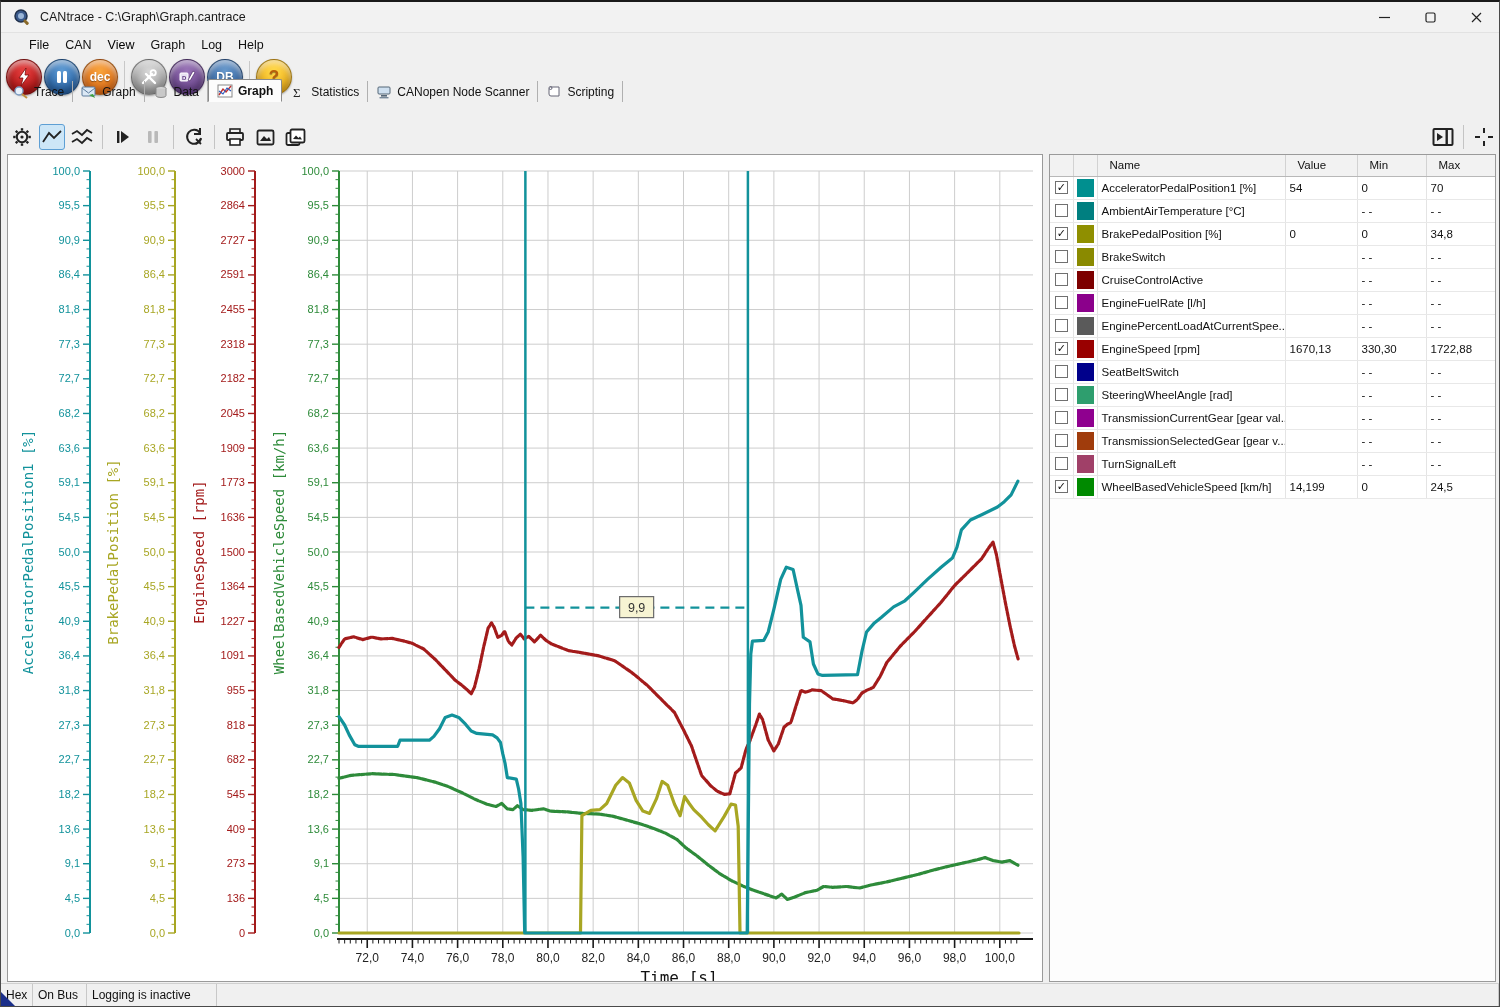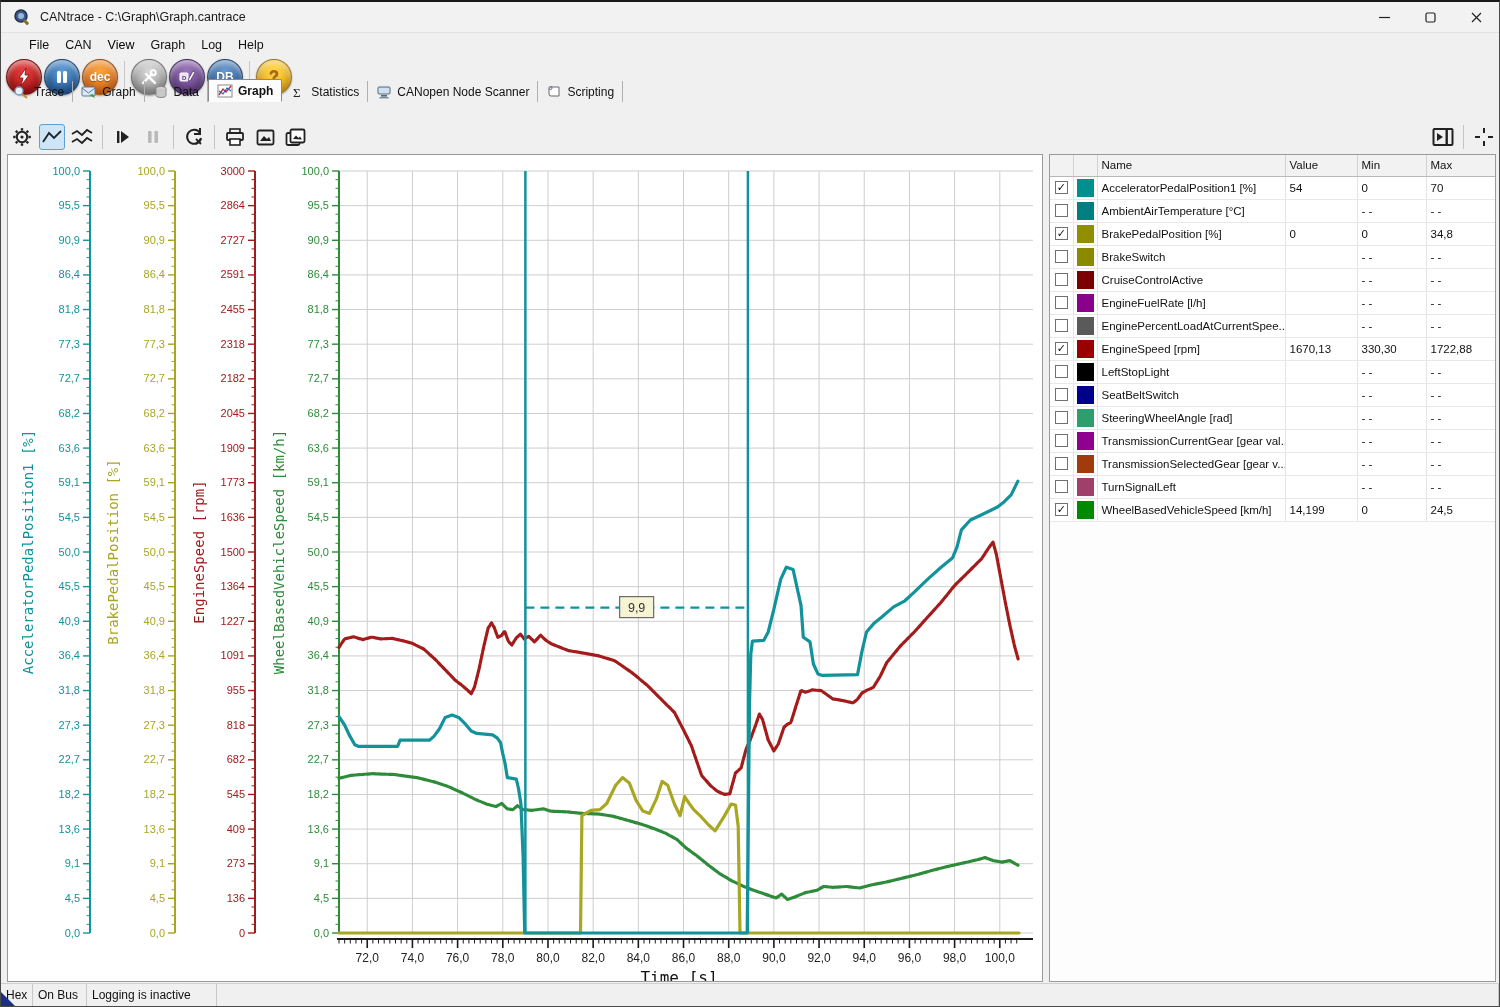--- a/index.html
+++ b/index.html
@@ -51,21 +51,21 @@
   .gb-sep { width:1px; height:24px; background:#c4c4c4; margin:0 5px; }
   .gb-right { position:absolute; right:0; top:0; height:34px; display:flex; align-items:center; }
 
   
   .graph-panel { position:absolute; left:6px; top:152px; width:1036px; height:828px; background:#ffffff;
                  border:1px solid #9a9a9a; }
   .graph-panel svg { display:block; }
   .table-panel { position:absolute; left:1048px; top:152px; width:447px; height:828px; background:#fdfdfd;
                  border:1px solid #9a9a9a; overflow:hidden; }
   table.sig { border-collapse:collapse; width:445px; table-layout:fixed; font-size:11.5px; color:#111; }
-  table.sig th { background:#f2f2f2; font-weight:normal; text-align:left; height:21px; padding:0 4px;
+  table.sig th { background:#f2f2f2; font-weight:normal; text-align:left; height:21px; padding:0 12px;
                  border-right:1px solid #d2d2d2; border-bottom:1px solid #b8b8b8; }
   table.sig td { height:23px; padding:0 4px; border-right:1px solid #e4e4e4; border-bottom:1px solid #e8e8e8;
                  background:#fff; white-space:nowrap; overflow:hidden; }
   .cb { width:13px; height:13px; border:1px solid #707070; background:#fff; display:flex; align-items:center;
         justify-content:center; font-size:11px; color:#111; margin:0 auto; }
   .swatch { width:17px; height:18px; display:block; margin:0 auto; }
 
   
   .statusbar { position:absolute; left:0; bottom:0; width:100%; height:23px; background:#f0f0f0;
                border-top:1px solid #d0d0d0; display:flex; font-size:12px; color:#111; align-items:stretch; }
@@ -1073,32 +1073,20 @@
             <td>EngineSpeed [rpm]</td>
             <td>1670,13</td>
             <td>330,30</td>
             <td>1722,88</td>
           </tr>
           <tr>
             <td>
               <div class="cb"></div>
             </td>
             <td style="padding: 0px 2px;">
-              <div class="swatch" style="background: rgb(0, 0, 0);"></div>
-            </td>
-            <td>LeftStopLight</td>
-            <td></td>
-            <td>- -</td>
-            <td>- -</td>
-          </tr>
-          <tr>
-            <td>
-              <div class="cb"></div>
-            </td>
-            <td style="padding: 0px 2px;">
               <div class="swatch" style="background: rgb(0, 0, 139);"></div>
             </td>
             <td>SeatBeltSwitch</td>
             <td></td>
             <td>- -</td>
             <td>- -</td>
           </tr>
           <tr>
             <td>
               <div class="cb"></div>

